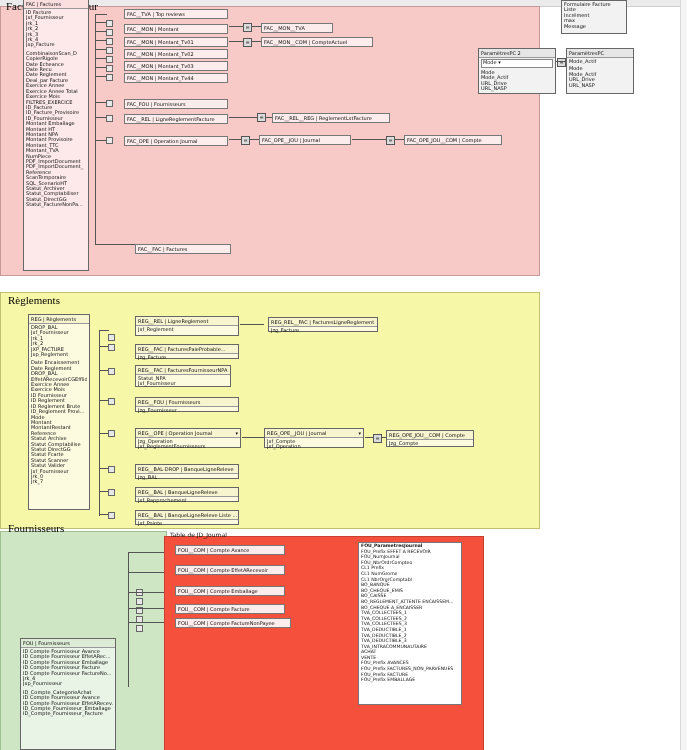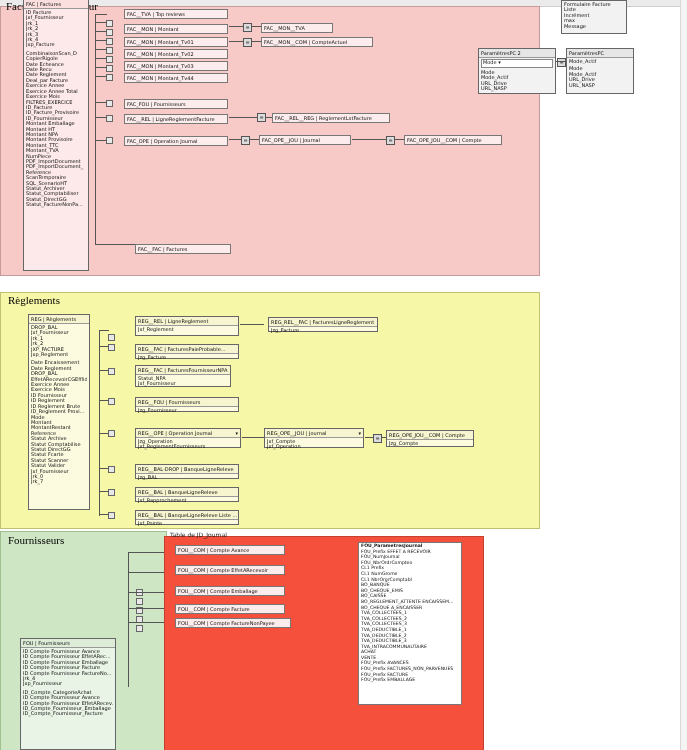--- a/index.html
+++ b/index.html
@@ -321,21 +321,21 @@
   </div>
 </div>
 <div class="node yel" style="left:135px;top:510px;width:104px;height:15px;">
   <div class="hdr">REG__BAL | BanqueLigneReleve Liste ...</div>
   <div class="body">
     <div>Jxf_Pointe</div>
   </div>
 </div>
 
 <div class="region" style="left:0px;top:531px;width:165px;height:219px;background:#cfe6c4;border-color:#9ec08e;"></div>
-<div class="region-title" style="left:8px;top:534px;">Fournisseurs</div>
+<div class="region-title" style="left:8px;top:522px;">Fournisseurs</div>
 
 <div class="node grn" style="left:20px;top:638px;width:96px;height:112px;">
   <div class="hdr">FOU | Fournisseurs</div>
   <div class="body">
     <div>ID Compte Fournisseur Avance</div>
     <div>ID Compte Fournisseur EffetARec...</div>
     <div>ID Compte Fournisseur Emballage</div>
     <div>ID Compte Fournisseur Facture</div>
     <div>ID Compte Fournisseur FactureNo...</div>
     <div>Jrk_4</div>

